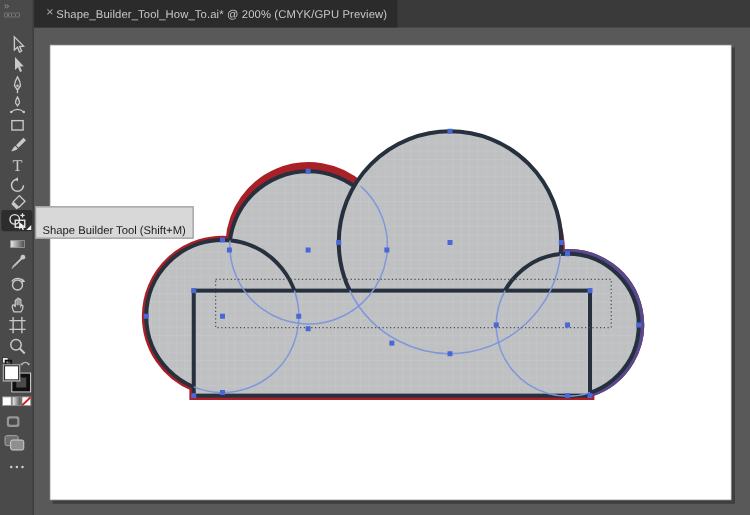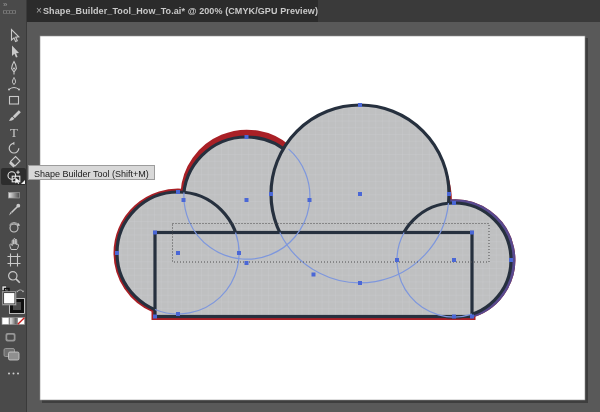--- a/index.html
+++ b/index.html
@@ -10,21 +10,21 @@
   
   #canvas-svg { position:absolute; left:0; top:0; z-index:0; }
 
   
   #tabbar { position:absolute; left:27px; top:0; width:573px; height:22px;
             background:#3a3a3a; z-index:2; }
   #doc-tab { position:absolute; left:0; top:0; width:291px; height:22px;
              background:#2b2b2b; display:flex; align-items:center; cursor:default; }
   #tab-close { color:#a9a9a9; font-size:10px; width:10px; margin-left:8px;
                line-height:22px; text-align:center; }
-  #tab-title { color:#c9c9c9; font-size:9px; font-weight:bold; letter-spacing:.1px;
+  #tab-title { color:#c9c9c9; font-size:9px; font-weight:normal; letter-spacing:.1px;
                margin-left:0; white-space:nowrap; }
 
   
   #toolbar { position:absolute; left:0; top:0; width:27px; height:412px;
              background:#4a4a4a; border-right:1px solid #3a3a3a; z-index:2; }
   #tb-expand { color:#999; font-size:8px; line-height:7px; padding:1px 0 0 3px; }
   #tb-grip { width:13px; height:4px; margin:2px 0 0 3px;
              background-image:repeating-linear-gradient(90deg,#777 0 1px,transparent 1px 3px);
              border-top:1px solid #6a6a6a; border-bottom:1px solid #6a6a6a; }
   .tool-btn { position:absolute; left:1px; width:25px; height:17px;
@@ -32,21 +32,21 @@
               border-radius:2px; cursor:pointer; }
   .tool-btn.active { background:#2d2d2d; }
   .tool-btn.active::after { content:""; position:absolute; right:1px; bottom:1px;
               border-left:4px solid transparent; border-bottom:4px solid #f0f0f0; }
   .tool-btn svg { display:block; }
   #tb-bottom { position:absolute; left:0; top:283px; width:27px; }
 
   
   #tooltip { position:absolute; left:28px; top:165px; height:15px; z-index:3;
              background:#d8d8d8; border:1px solid #9c9c9c; color:#1a1a1a;
-             font-size:9px; line-height:13px; padding:2px 5px; white-space:nowrap; }
+             font-size:9px; line-height:13px; padding:12px 5px; white-space:nowrap; }
 </style>
 </head>
 <body>
 
 <div id="app">
   <svg id="canvas-svg" width="600" height="412">
       <defs>
         <pattern id="fillgrid" width="6.7" height="6.7" patternUnits="userSpaceOnUse">
           <rect width="6.7" height="6.7" fill="#bfc0c1"></rect>
           <path d="M0 0 H6.7 M0 0 V6.7" stroke="#cacbcc" stroke-width="0.7" fill="none"></path>

